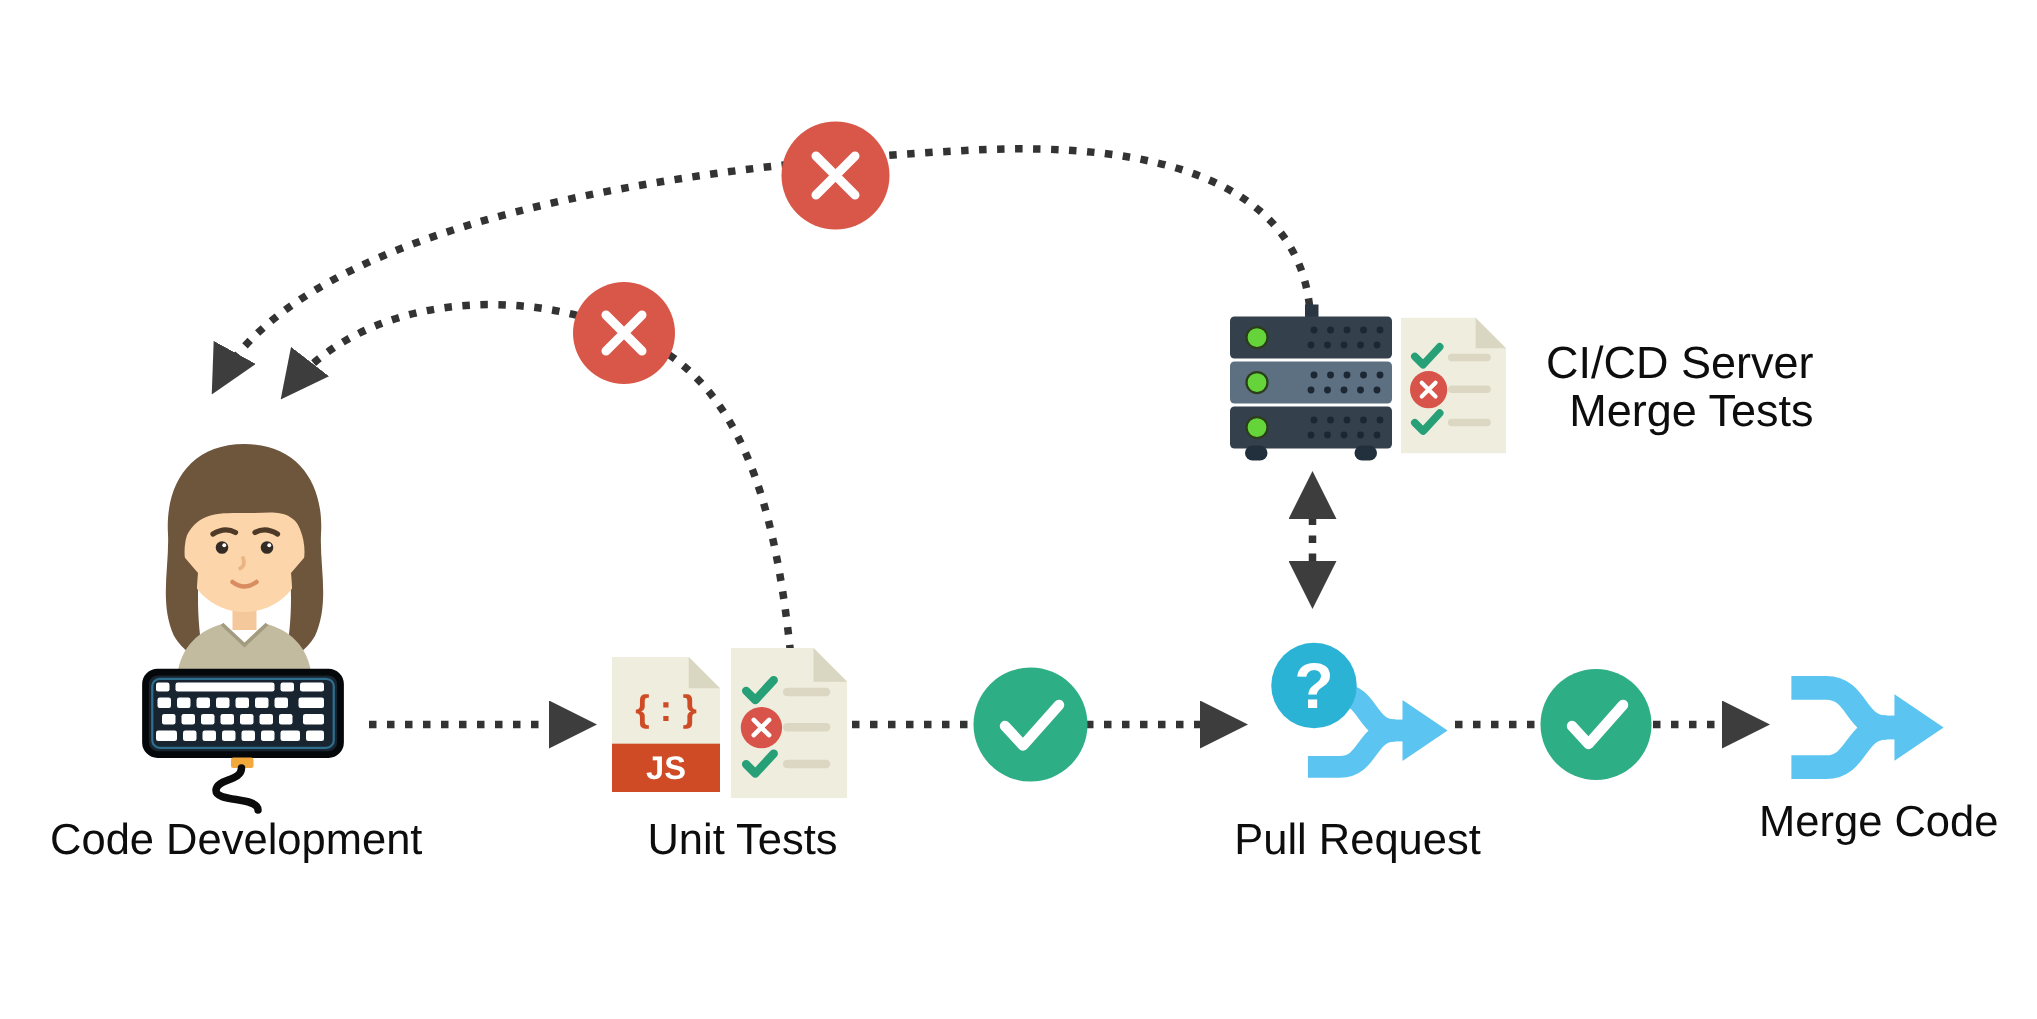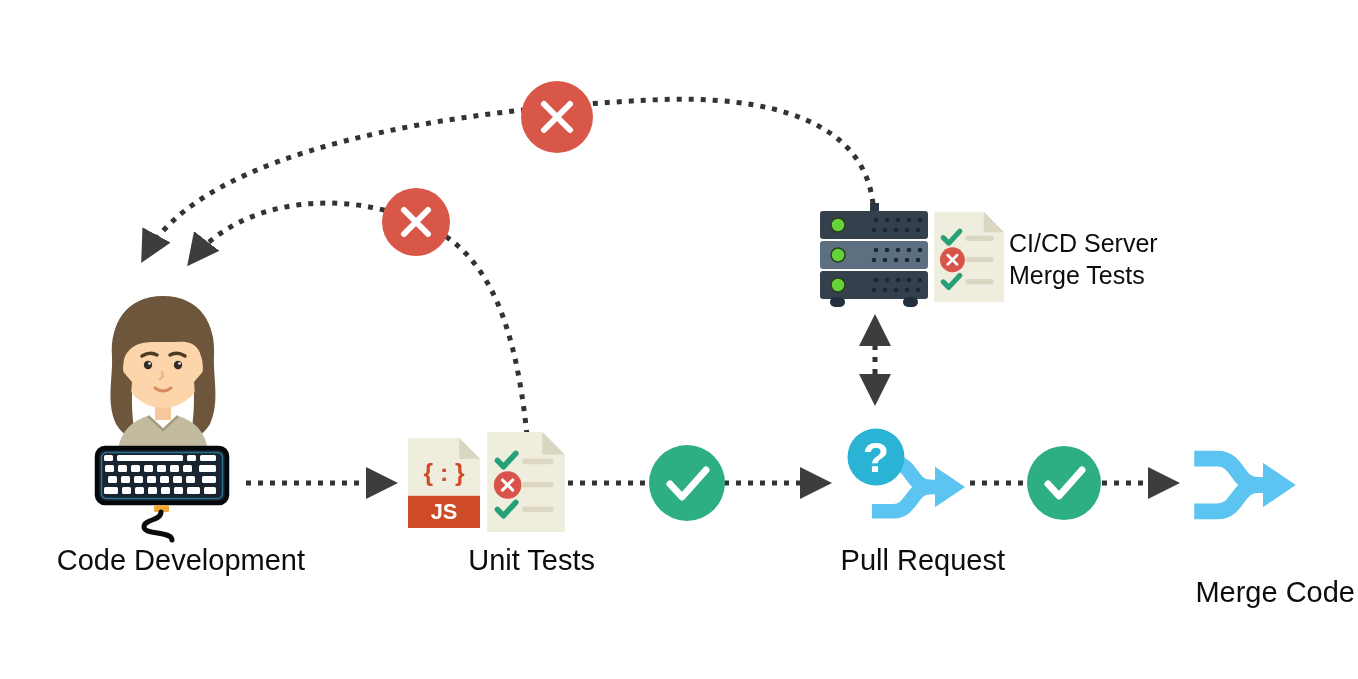--- a/index.html
+++ b/index.html
@@ -1,22 +1,22 @@
 <!DOCTYPE html>
 <html><head>
 <meta charset="utf-8">
 <style>
   html,body{margin:0;padding:0;background:#fff;}
   #canvas{position:relative;width:1358px;height:679px;background:#ffffff;overflow:hidden;
           font-family:"Liberation Sans",sans-serif;}
   .abs{position:absolute;}
   .node-label{position:absolute;color:#0d0d0d;font-size:29px;letter-spacing:0;
-              text-align:right;white-space:nowrap;}
-  .server-label{position:absolute;color:#0d0d0d;font-size:25px;line-height:32px;
-                text-align:left;}
+              text-align:center;white-space:nowrap;}
+  .server-label{position:absolute;color:#0d0d0d;font-size:30px;line-height:32px;
+                text-align:right;}
   svg{display:block;overflow:visible;}
   text{font-family:"Liberation Sans",sans-serif;}
 </style>
 </head>
 <body>
 
 <div id="canvas">
 
   <svg width="0" height="0" class="abs">
     <defs>
@@ -209,19 +209,19 @@
     <text x="36" y="49" text-anchor="middle" font-size="43" font-weight="bold" fill="#ffffff">?</text>
   </svg>
 
   <svg class="abs" style="left:1192px;top:448px" width="106" height="74">
     <use href="#branch-shape" width="106" height="74"></use>
   </svg>
 
   <div class="node-label" style="left:10px;top:544px;width:295px">Code Development</div>
   <div class="node-label" style="left:805px;top:544px;width:200px">Pull Request</div>
   <div class="node-label" style="left:395px;top:544px;width:200px">Unit Tests</div>
-  <div class="node-label" style="left:1150px;top:576px;width:205px">Merge Code</div>
+  <div class="node-label" style="left:1150px;top:532px;width:205px">Merge Code</div>
   <div class="server-label" style="left:1009px;top:227px;width:200px">
     <div>CI/CD Server</div>
     <div>Merge Tests</div>
   </div>
 
 </div>
 
 </body></html>

